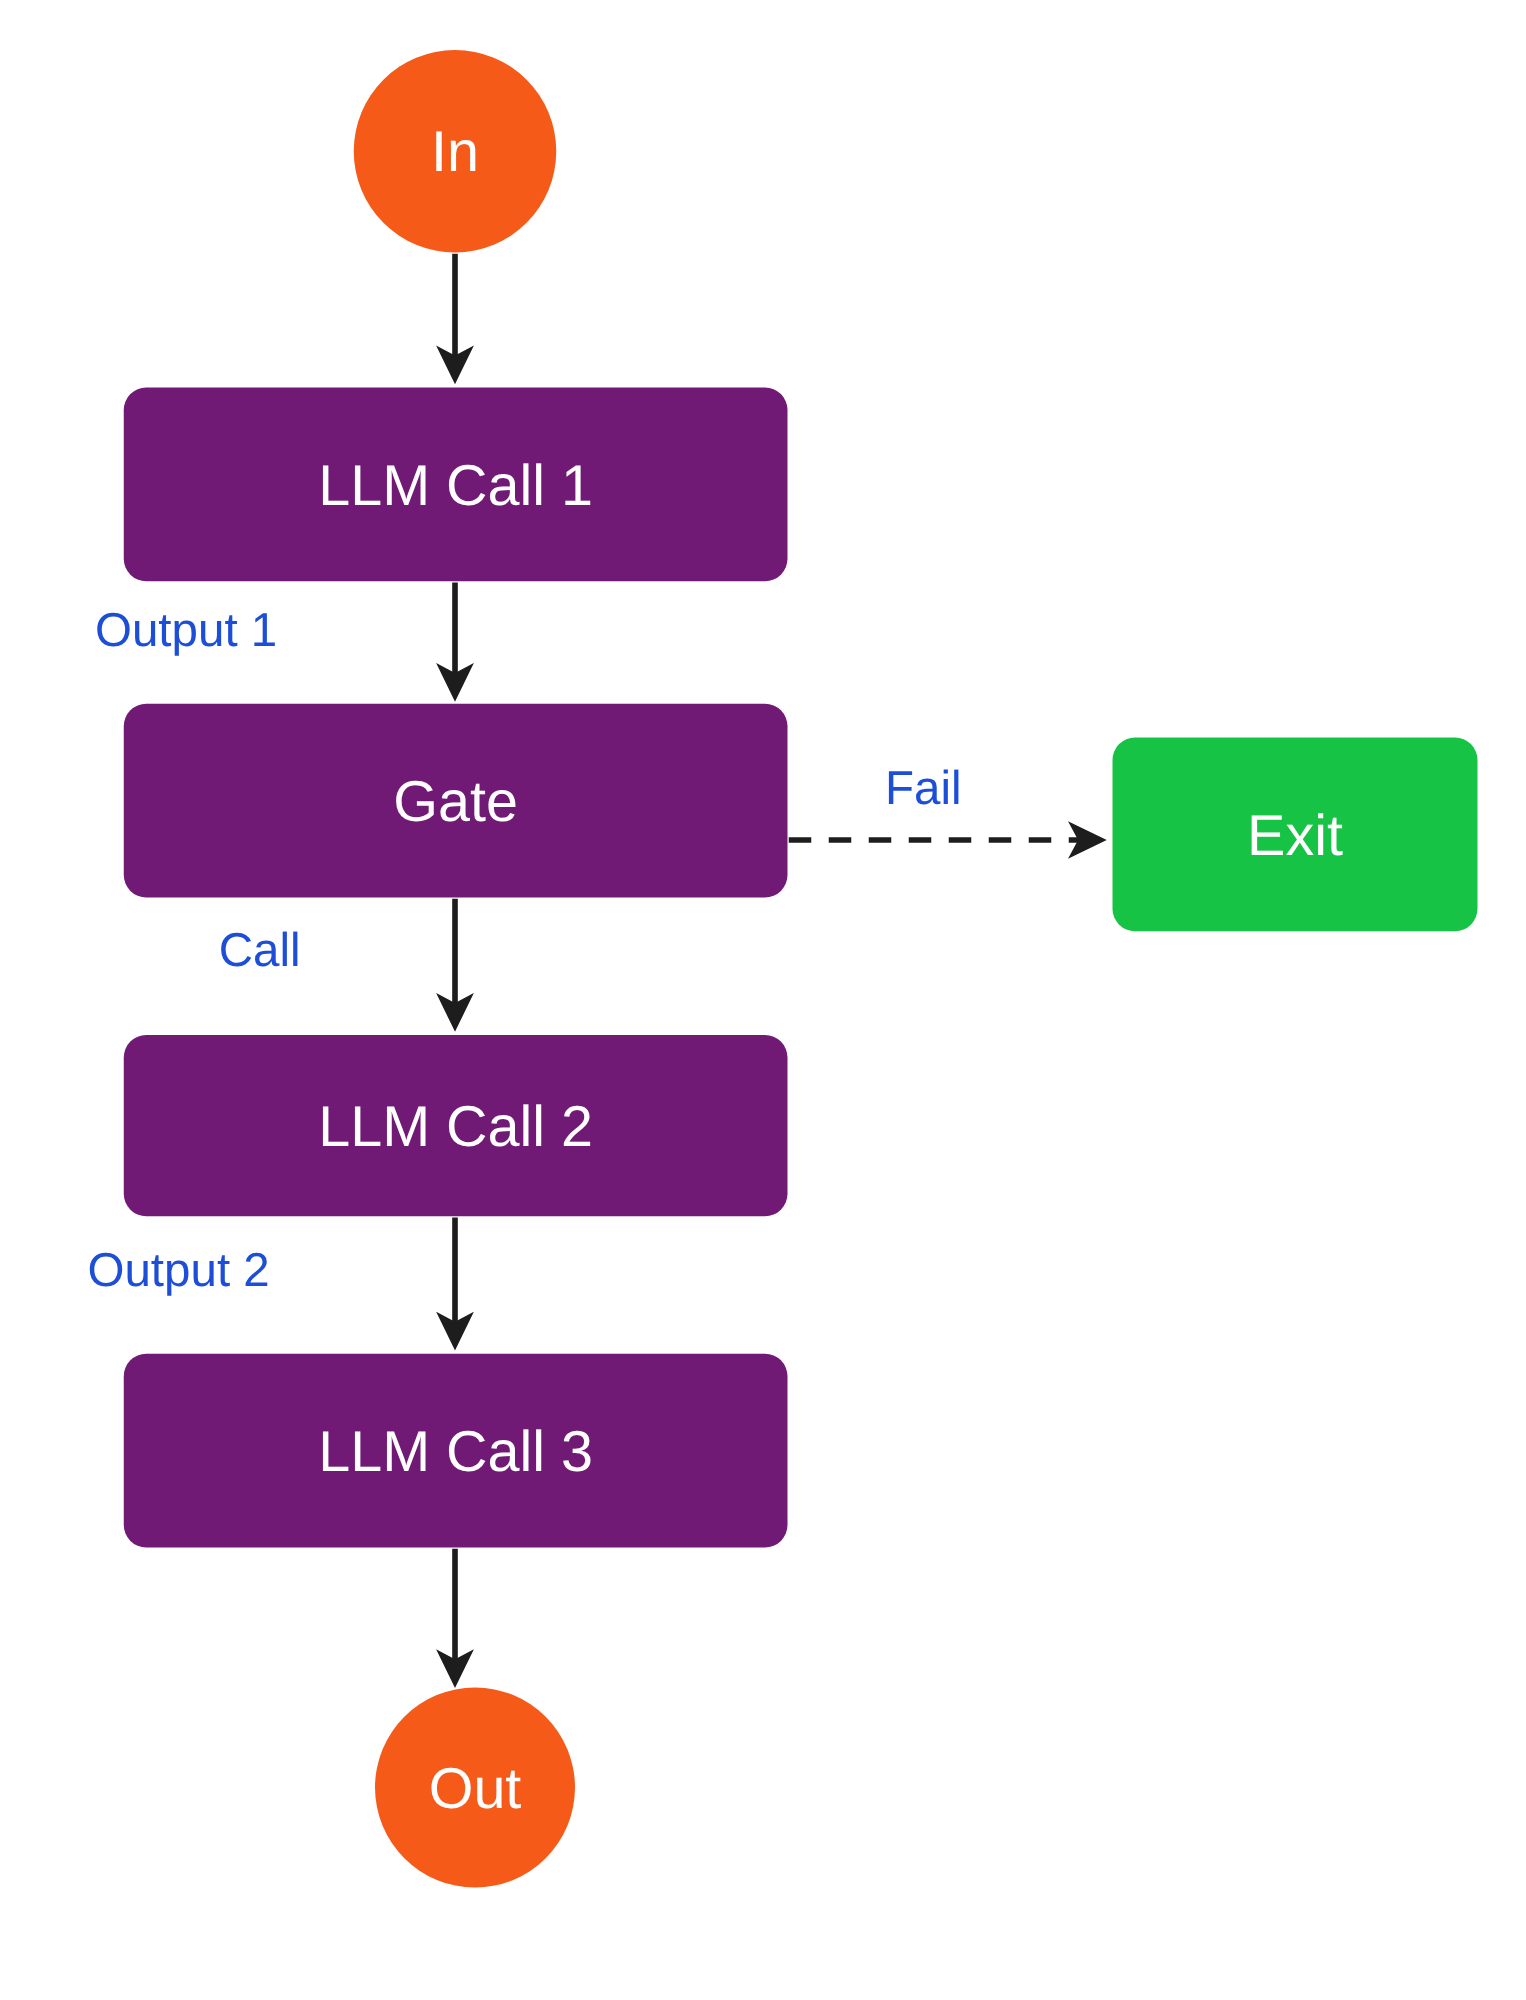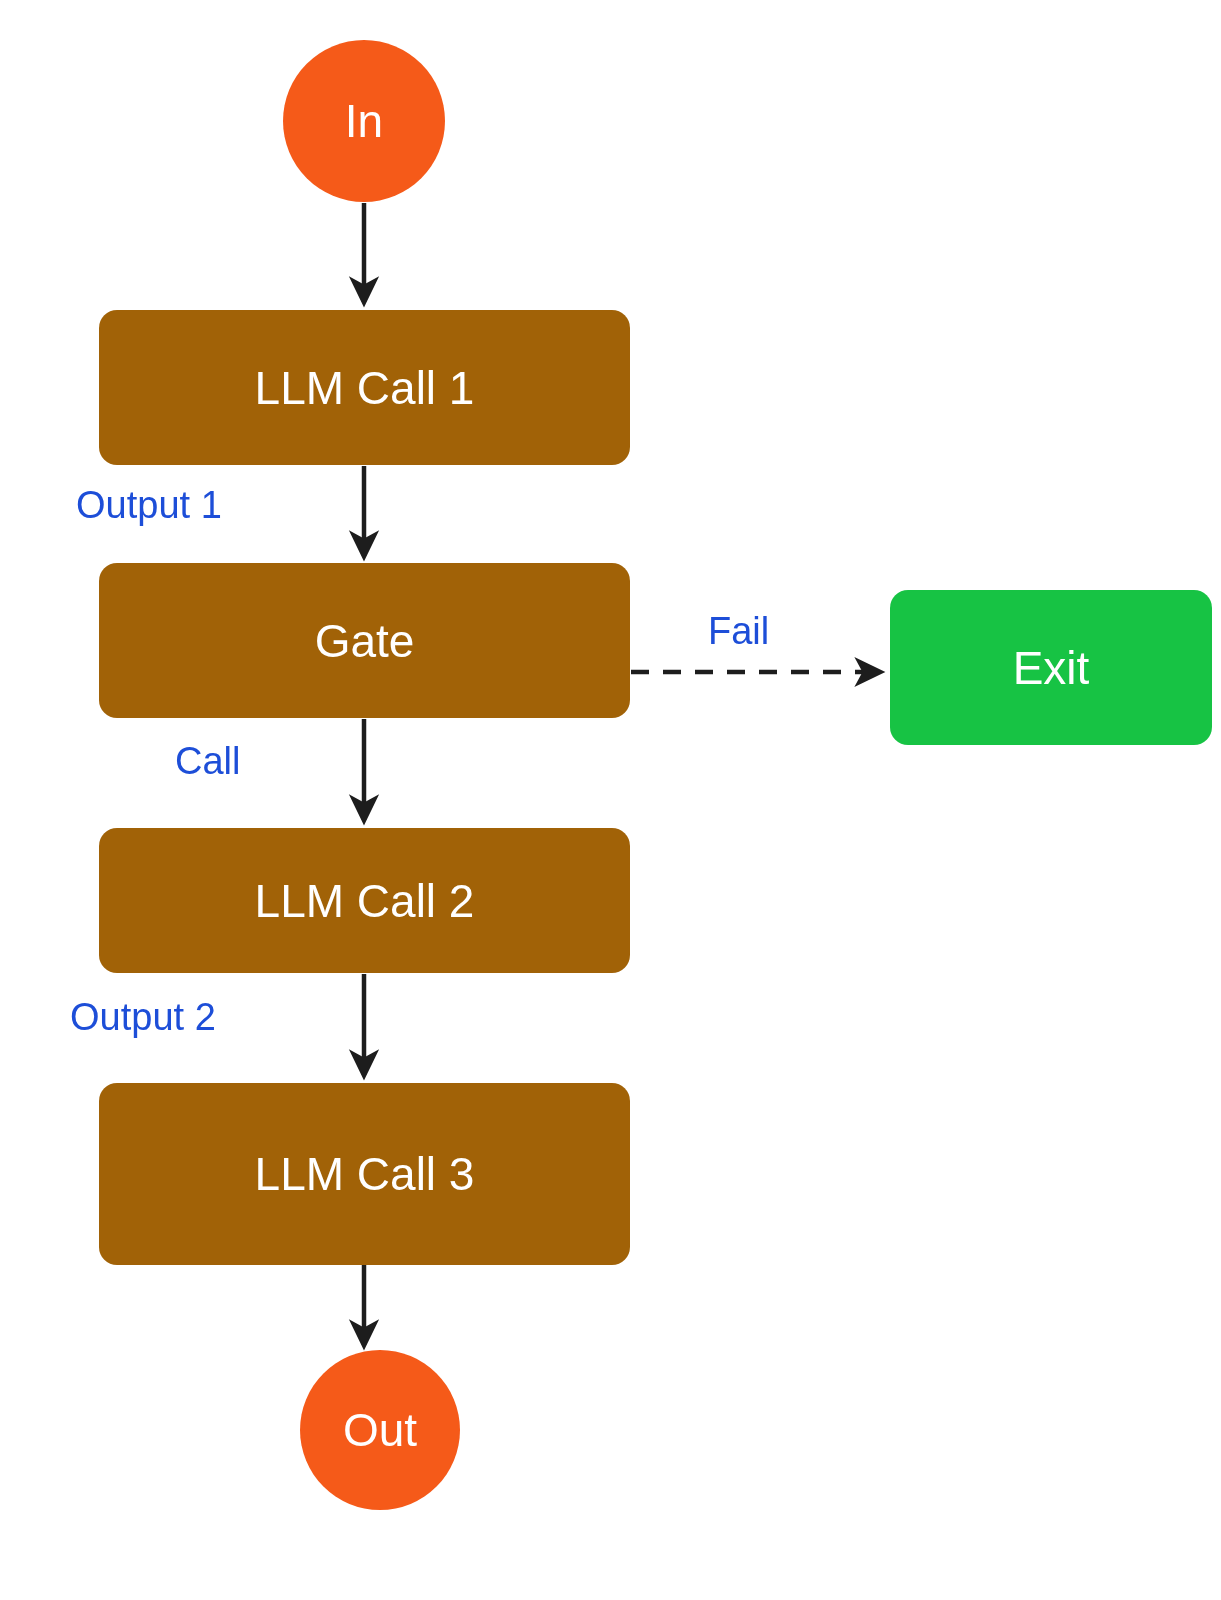--- a/index.html
+++ b/index.html
@@ -39,36 +39,36 @@
     line-height: 1;
     white-space: nowrap;
   }
   .node-circle {
     border-radius: 50%;
     background: #f55a19;
     font-size: 46px;
   }
   .node-box {
     border-radius: 18px;
-    background: #a16207;
+    background: #701a75;
     font-size: 46px;
   }
   .node-box.green {
     background: #17c344;
   }
 
   
   #node-in   { left: 283px; top: 40px;   width: 162px; height: 162px; }
   #node-out  { left: 300px; top: 1350px; width: 160px; height: 160px; }
 
   #node-llm1 { left: 99px;  top: 310px;  width: 531px; height: 155px; }
   #node-gate { left: 99px;  top: 563px;  width: 531px; height: 155px; }
   #node-llm2 { left: 99px;  top: 828px;  width: 531px; height: 145px; }
-  #node-llm3 { left: 99px;  top: 1083px; width: 531px; height: 182px; }
-  #node-exit { left: 890px; top: 590px;  width: 322px; height: 155px; }
+  #node-llm3 { left: 99px;  top: 1083px; width: 531px; height: 155px; }
+  #node-exit { left: 890px; top: 590px;  width: 292px; height: 155px; }
 
   
   .edge-label {
     position: absolute;
     font-size: 38px;
     color: #1d4ed8;
     line-height: 1;
     white-space: nowrap;
   }
   #label-output1 { left: 76px;  top: 486px; }

